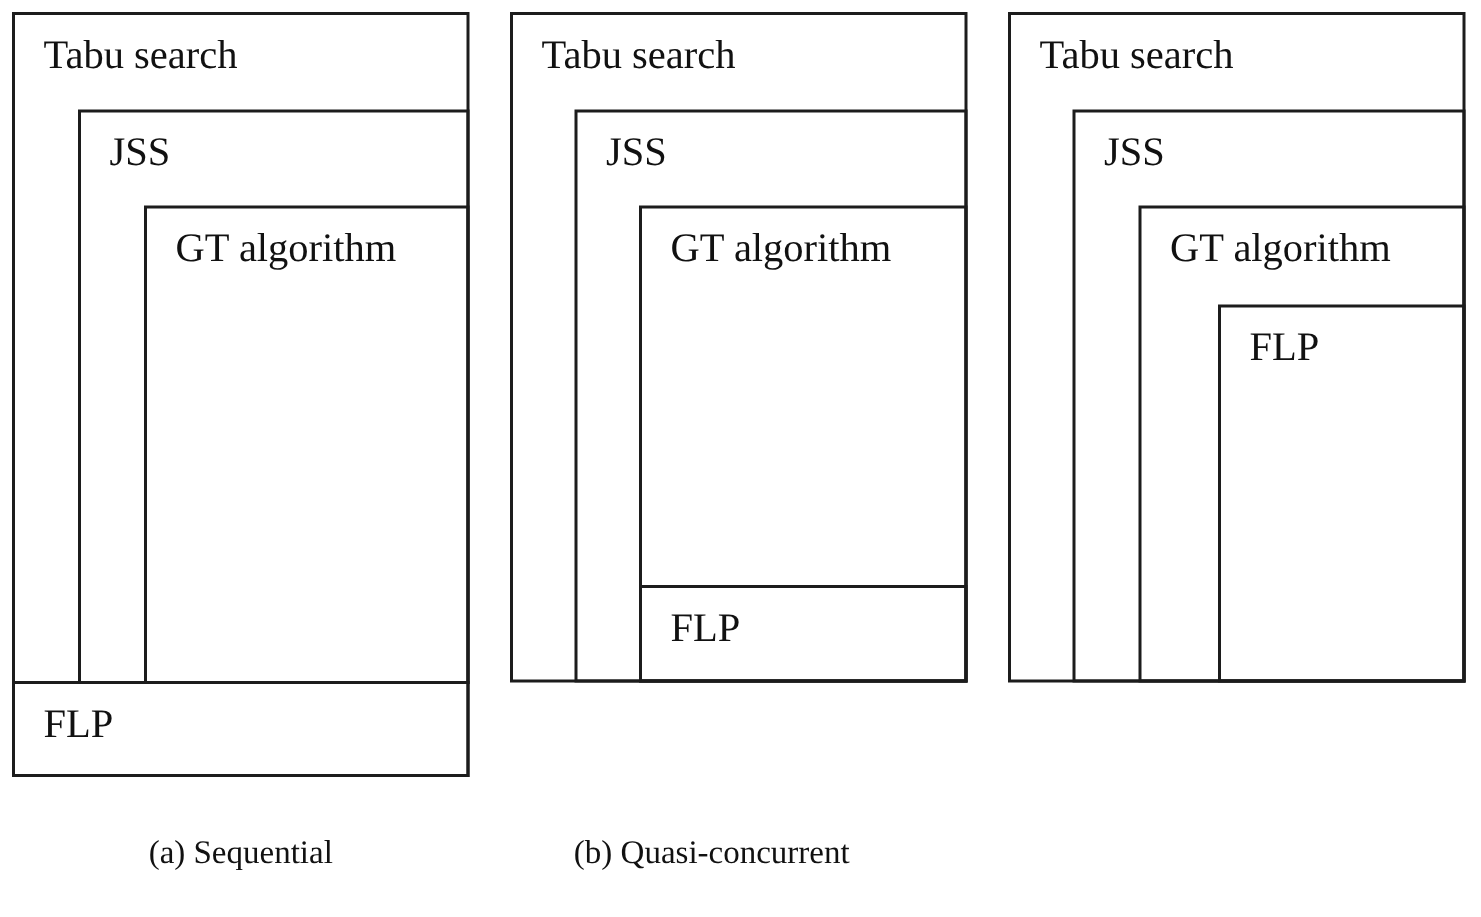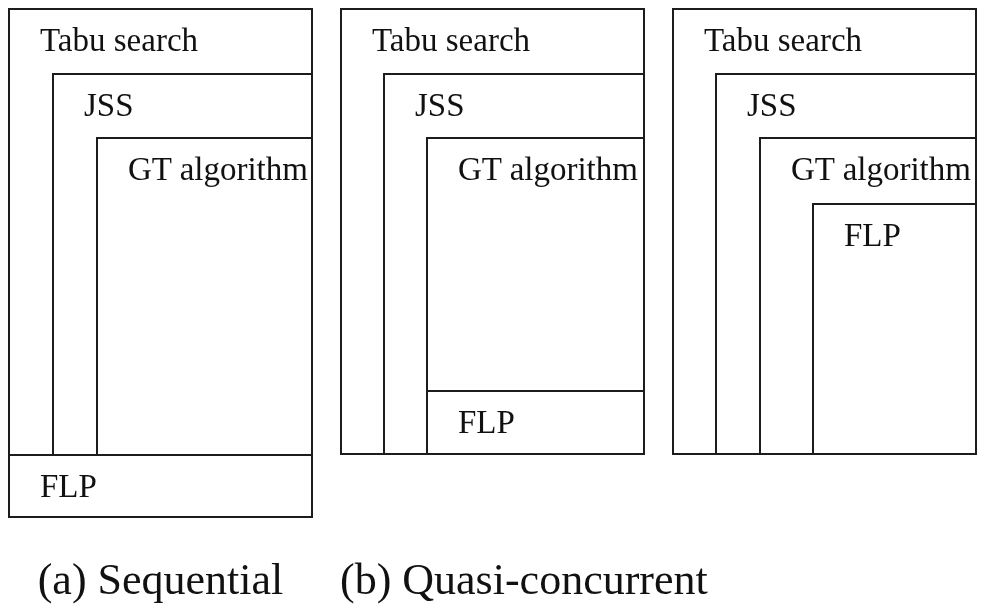--- a/index.html
+++ b/index.html
@@ -13,52 +13,52 @@
     overflow: hidden;
   }
   .box {
     position: absolute;
     box-sizing: border-box;
     border: 2px solid #1c1c1c;
     background: transparent;
   }
   .lbl {
     position: absolute;
-    left: 30px;
+    left: 19px;
     top: 12px;
-    font-size: 33px;
+    font-size: 27px;
     line-height: 1.1;
     color: #111111;
     white-space: nowrap;
     text-align: center;
   }
   .caption {
     position: absolute;
     top: 556px;
     width: 305px;
     text-align: center;
-    font-size: 44px;
+    font-size: 22px;
     line-height: 1.1;
     color: #111111;
     white-space: nowrap;
   }
 
   
   .tabu-a { left: 8px;   top: 8px;   width: 305px; height: 510px; }
   .jss-a  { left: 52px;  top: 73px;  width: 261px; height: 383px; }
   .gt-a   { left: 96px;  top: 137px; width: 217px; height: 319px; }
   .flp-a  { left: 8px;   top: 454px; width: 305px; height: 64px;  }
   .cap-a  { left: 8px; }
 
   
   .tabu-b { left: 340px; top: 8px;   width: 305px; height: 447px; }
   .jss-b  { left: 383px; top: 73px;  width: 262px; height: 382px; }
   .gt-b   { left: 426px; top: 137px; width: 219px; height: 318px; }
   .flp-b  { left: 426px; top: 390px; width: 219px; height: 65px;  }
-  .cap-b  { left: 340px; }
+  .cap-b  { left: 322px; }
 
   
   .tabu-c { left: 672px; top: 8px;   width: 305px; height: 447px; }
   .jss-c  { left: 715px; top: 73px;  width: 262px; height: 382px; }
   .gt-c   { left: 759px; top: 137px; width: 218px; height: 318px; }
   .flp-c  { left: 812px; top: 203px; width: 165px; height: 252px; }
   .cap-c  { left: 672px; }
 </style>
 </head>
 <body>

